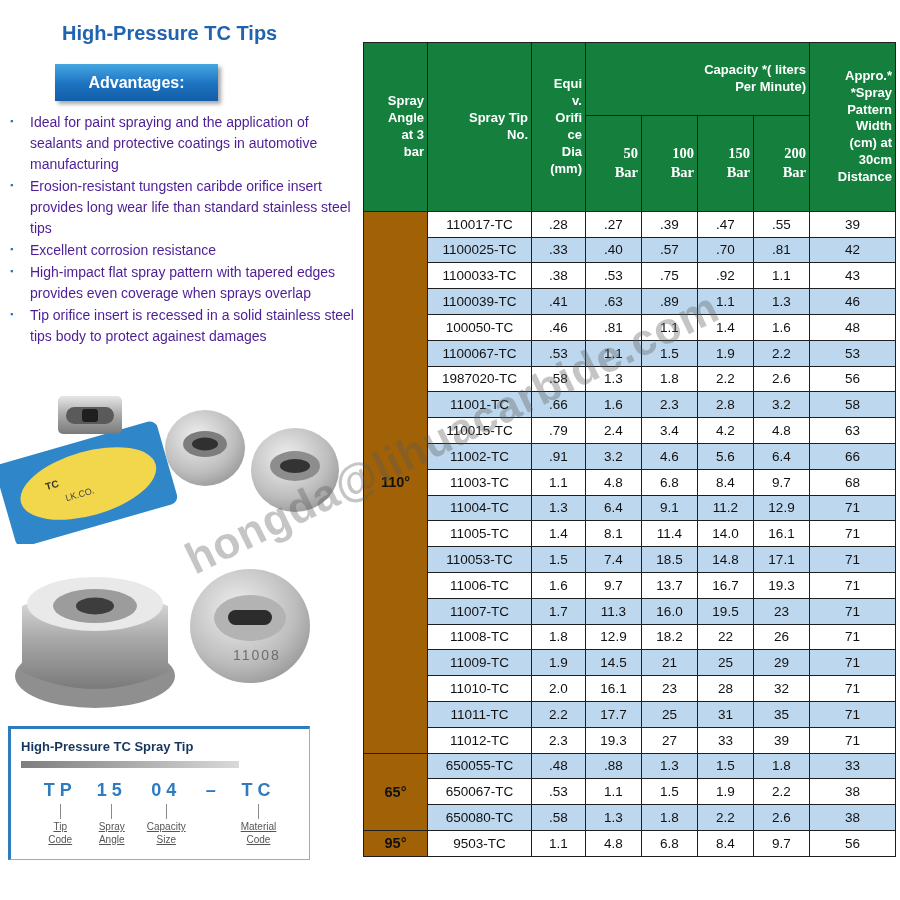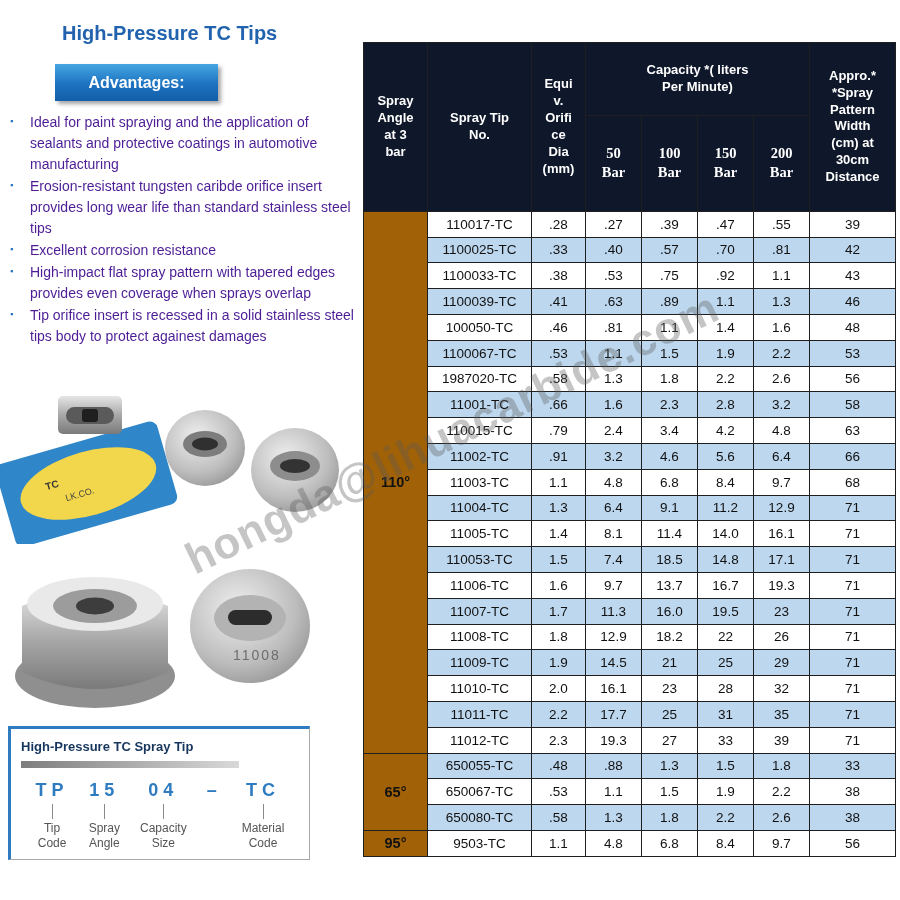--- a/index.html
+++ b/index.html
@@ -23,27 +23,27 @@
   .photo2 { position:absolute; left:0; top:548px; }
 
   .code-box { position:absolute; left:8px; top:726px; width:302px; height:134px;
               background:#fff; border:1px solid #a9a9a9; border-top:3px solid #2f7bc0; border-left:3px solid #2f7bc0; }
   .code-title { color:#17365D; font-weight:bold; font-size:13px; margin:10px 0 7px 10px; }
   .code-bar { height:7px; margin:0 70px 12px 10px; background:linear-gradient(90deg,#7d7d7d,#d9d9d9); }
   .code-parts { display:flex; justify-content:center; gap:20px; }
   .part { display:flex; flex-direction:column; align-items:center;justify-content:space-between; }
   .pcode { color:#2f7bc0; font-weight:bold; font-size:18px; letter-spacing:5px; }
   .tick { width:1px; height:15px; background:#8a8a8a; margin-top:3px; }
-  .plabel { font-size:12px; color:#555; text-align:center; white-space:pre-line; line-height:1.25; margin-top:2px; }
+  .plabel { font-size:10px; color:#555; text-align:center; white-space:pre-line; line-height:1.25; margin-top:2px;text-decoration:underline; }
 
   
   .table-wrap { position:absolute; left:363px; top:42px; }
   table { border-collapse:collapse; table-layout:fixed; width:532px; }
   th, td { border:1px solid #1f1f1f; }
-  th { background:#0f172a; color:#fff; font-weight:bold; font-size:13px; text-align:center;
+  th { background:#15803d; color:#fff; font-weight:bold; font-size:13px; text-align:right;
        vertical-align:middle; padding:19px 3px; white-space:pre-line; line-height:1.3; }
   th.bar-h { font-family:"Liberation Serif", serif; font-size:14.5px; }
   thead tr.h1 { height:72px; }
   thead tr.h2 { height:96px; }
   td { height:25.8px; font-size:13.5px; text-align:center; vertical-align:middle; padding:0 2px; color:#111; }
   tr.alt td { background:#BDD7EE; }
   td.angle, tr.alt td.angle { background:#a16207; font-weight:bold; font-size:14.5px; }
 
   
   .watermark { position:absolute; left:92px; top:408px; width:720px; text-align:center;

